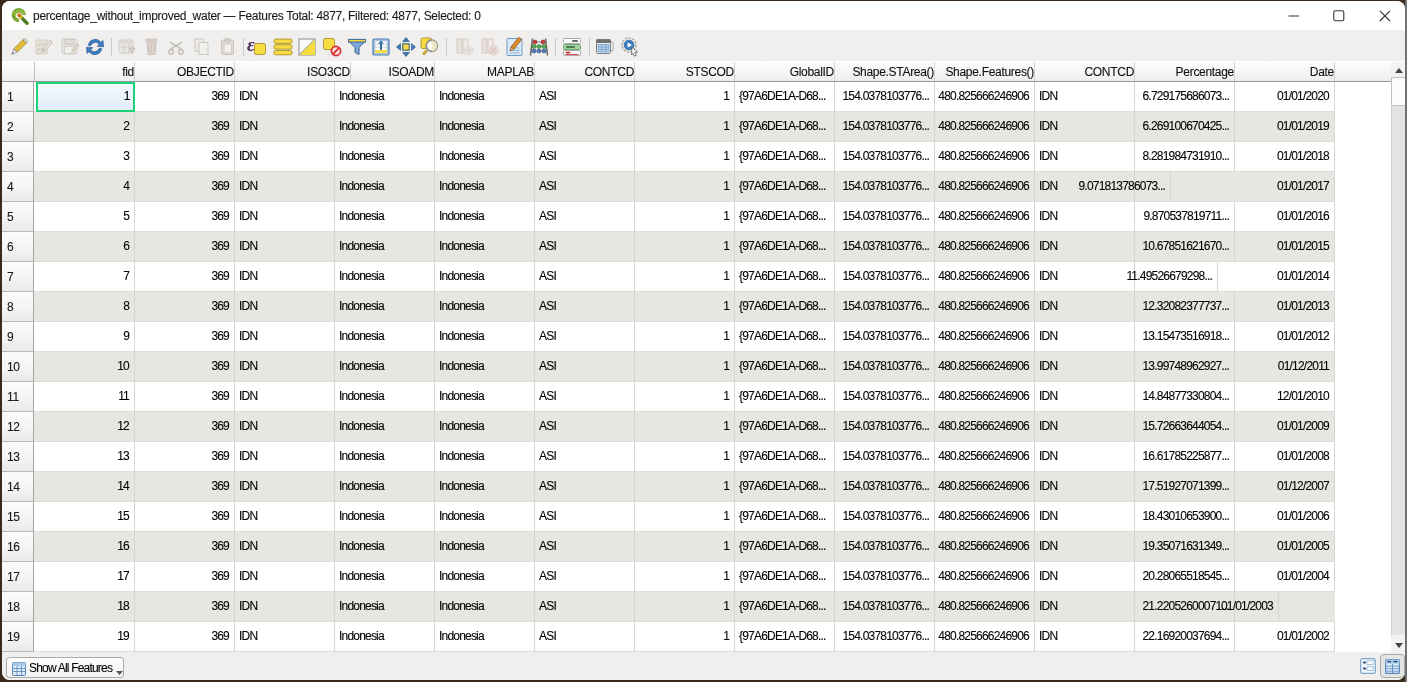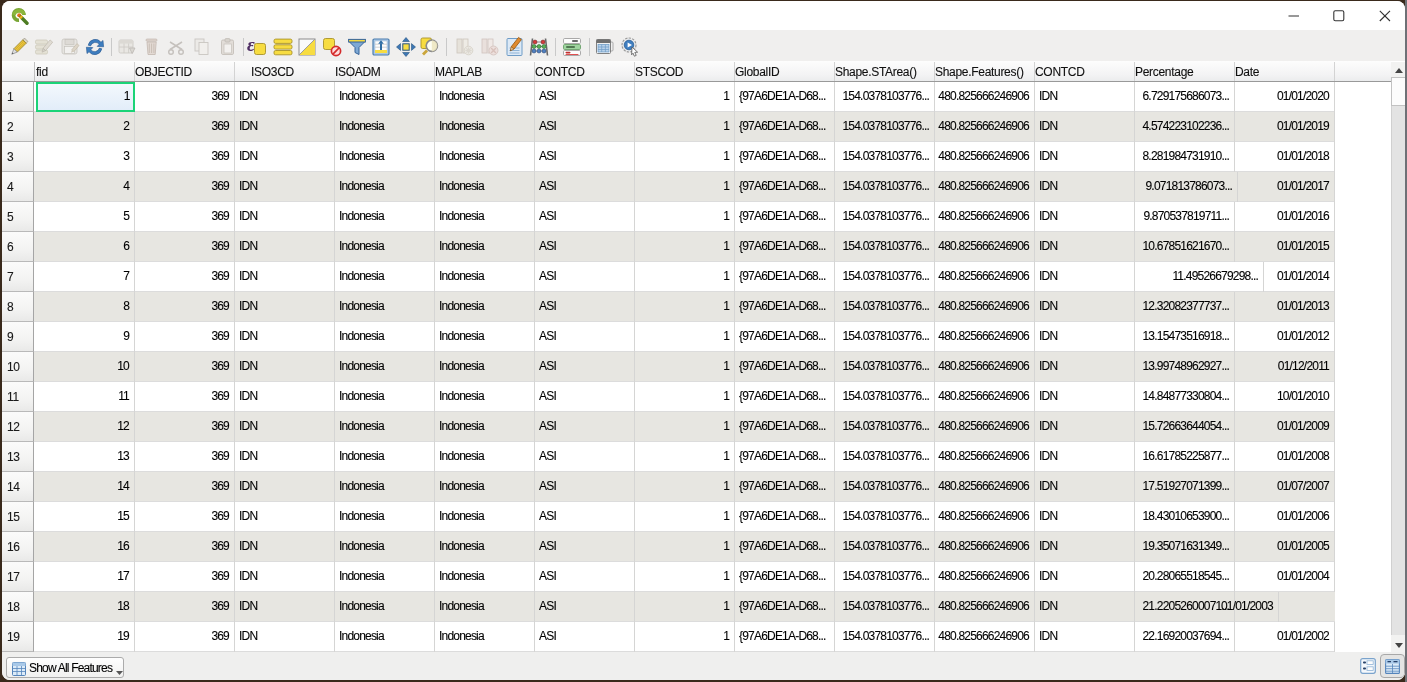--- a/index.html
+++ b/index.html
@@ -6,21 +6,21 @@
 body { background:#3a2a1c; font-family:"Liberation Sans", sans-serif; position:relative; letter-spacing:-0.3px; -webkit-text-stroke:0.18px rgba(0,0,0,0.55); }
 #win { position:absolute; left:2px; top:1px; width:1403px; height:679px; background:#fff;
   border-radius:8px 8px 8px 8px; overflow:hidden; }
 .abs { position:absolute; }
 #titlebar { left:0; top:0; width:1403px; height:29px; background:#fff; }
 #title { left:31px; top:8px; font-size:12px; color:#1b1b1b; white-space:nowrap; letter-spacing:-0.28px; }
 #toolbar { left:0; top:29px; width:1403px; height:31px; background:#f0efee; }
 .sep { top:37px; width:1px; height:18px; background:#c9c9c9; position:absolute; }
 #tablehead { left:0; top:60px; width:1389px; height:21px;
   background:linear-gradient(#fdfdfd,#f3f3f4 70%,#ebeced); border-bottom:1px solid #999; }
-.hcell { position:absolute; top:61px; height:19px; font-size:12px; color:#111; text-align:left;
+.hcell { position:absolute; top:61px; height:19px; font-size:12px; color:#111; text-align:right;
   line-height:20px; border-right:1px solid #d3d3d3; overflow:hidden; white-space:nowrap; }
 #rows { left:0; top:81px; width:1389px; height:570px; background:#fff; }
 .row { position:absolute; left:32px; width:1301px; height:30px; border-bottom:1px solid #dcdcdc; }
 .row.odd  { background:#ffffff; }
 .row.even { background:#e7e6e1; }
 .rh { position:absolute; left:0; width:32px; height:30px;
   background:linear-gradient(#fbfbfb,#f3f3f2 60%,#e9e9e8);
   border-right:1px solid #a5a5a5; border-bottom:1px solid #b9b9b9;
   font-size:12px; color:#1a1a1a; line-height:30px; padding-left:5px; }
 .cell { position:absolute; top:0; height:30px; font-size:12px; color:#000; line-height:29px;
@@ -45,20 +45,21 @@
 <div id="win">
 <div class="abs" id="titlebar"></div>
 <svg class="abs" style="left:9px;top:6px" width="18" height="18" viewBox="0 0 18 18">
  <path d="M13.1 8 A5.3 5.3 0 1 0 8 13.3" fill="none" stroke="#79a634" stroke-width="3.6"></path>
  <path d="M2.8 7.9 A5.3 5.3 0 0 1 13 7.6" fill="none" stroke="#8cb63c" stroke-width="3.5"></path>
  <circle cx="8.2" cy="8.2" r="2" fill="#e1701c"></circle>
  <path d="M10 10 L16 16.2" stroke="#4e7d23" stroke-width="3.4" stroke-linecap="round"></path>
  <path d="M9.3 9.3 L11 11" stroke="#eeb11c" stroke-width="3.2"></path>
 </svg>
 
+<div class="abs" id="title">percentage_without_improved_water — Features Total: 4877, Filtered: 4877, Selected: 0</div>
 <svg class="abs" style="left:1286px;top:9px" width="12" height="12" viewBox="0 0 12 12">
       <line x1="0.5" y1="6" x2="11" y2="6" stroke="#333" stroke-width="1.1"></line>
     </svg>
 <svg class="abs" style="left:1331px;top:9px" width="12" height="12" viewBox="0 0 12 12">
       <rect x="0.8" y="0.8" width="10" height="10" rx="1.5" fill="none" stroke="#333" stroke-width="1.1"></rect>
     </svg>
 <svg class="abs" style="left:1377px;top:9px" width="12" height="12" viewBox="0 0 12 12">
       <path d="M0.8 0.8 L11 11 M11 0.8 L0.8 11" stroke="#333" stroke-width="1.1"></path>
     </svg>
 <div class="abs" id="toolbar"></div>
@@ -272,21 +273,21 @@
 <div class="cell r" style="left:101px;width:100px">369</div>
 <div class="cell l" style="left:201px;width:100px">IDN</div>
 <div class="cell l" style="left:301px;width:100px">Indonesia</div>
 <div class="cell l" style="left:401px;width:100px">Indonesia</div>
 <div class="cell l" style="left:501px;width:100px">ASI</div>
 <div class="cell r" style="left:601px;width:100px">1</div>
 <div class="cell l" style="left:701px;width:100px">{97A6DE1A-D68...</div>
 <div class="cell r" style="left:801px;width:100px">154.0378103776...</div>
 <div class="cell r" style="left:901px;width:100px">480.825666246906</div>
 <div class="cell l" style="left:1001px;width:100px">IDN</div>
-<div class="cell r" style="left:1101px;width:100px">4.574223102236...</div>
+<div class="cell r" style="left:1101px;width:100px">6.269100670425...</div>
 <div class="cell r" style="left:1201px;width:100px">01/01/2019</div>
 </div>
 <div class="rh" style="top:141px">3</div>
 <div class="row odd" style="top:141px">
 <div class="cell r" style="left:2px;width:99px">3</div>
 <div class="cell r" style="left:101px;width:100px">369</div>
 <div class="cell l" style="left:201px;width:100px">IDN</div>
 <div class="cell l" style="left:301px;width:100px">Indonesia</div>
 <div class="cell l" style="left:401px;width:100px">Indonesia</div>
 <div class="cell l" style="left:501px;width:100px">ASI</div>
@@ -304,21 +305,21 @@
 <div class="cell r" style="left:101px;width:100px">369</div>
 <div class="cell l" style="left:201px;width:100px">IDN</div>
 <div class="cell l" style="left:301px;width:100px">Indonesia</div>
 <div class="cell l" style="left:401px;width:100px">Indonesia</div>
 <div class="cell l" style="left:501px;width:100px">ASI</div>
 <div class="cell r" style="left:601px;width:100px">1</div>
 <div class="cell l" style="left:701px;width:100px">{97A6DE1A-D68...</div>
 <div class="cell r" style="left:801px;width:100px">154.0378103776...</div>
 <div class="cell r" style="left:901px;width:100px">480.825666246906</div>
 <div class="cell l" style="left:1001px;width:100px">IDN</div>
-<div class="cell r" style="left:1104px;width:100px">9.071813786073...</div>
+<div class="cell r" style="left:1037px;width:100px">9.071813786073...</div>
 <div class="cell r" style="left:1201px;width:100px">01/01/2017</div>
 </div>
 <div class="rh" style="top:201px">5</div>
 <div class="row odd" style="top:201px">
 <div class="cell r" style="left:2px;width:99px">5</div>
 <div class="cell r" style="left:101px;width:100px">369</div>
 <div class="cell l" style="left:201px;width:100px">IDN</div>
 <div class="cell l" style="left:301px;width:100px">Indonesia</div>
 <div class="cell l" style="left:401px;width:100px">Indonesia</div>
 <div class="cell l" style="left:501px;width:100px">ASI</div>
@@ -352,21 +353,21 @@
 <div class="cell r" style="left:101px;width:100px">369</div>
 <div class="cell l" style="left:201px;width:100px">IDN</div>
 <div class="cell l" style="left:301px;width:100px">Indonesia</div>
 <div class="cell l" style="left:401px;width:100px">Indonesia</div>
 <div class="cell l" style="left:501px;width:100px">ASI</div>
 <div class="cell r" style="left:601px;width:100px">1</div>
 <div class="cell l" style="left:701px;width:100px">{97A6DE1A-D68...</div>
 <div class="cell r" style="left:801px;width:100px">154.0378103776...</div>
 <div class="cell r" style="left:901px;width:100px">480.825666246906</div>
 <div class="cell l" style="left:1001px;width:100px">IDN</div>
-<div class="cell r" style="left:1130px;width:100px">11.49526679298...</div>
+<div class="cell r" style="left:1084px;width:100px">11.49526679298...</div>
 <div class="cell r" style="left:1201px;width:100px">01/01/2014</div>
 </div>
 <div class="rh" style="top:291px">8</div>
 <div class="row even" style="top:291px">
 <div class="cell r" style="left:2px;width:99px">8</div>
 <div class="cell r" style="left:101px;width:100px">369</div>
 <div class="cell l" style="left:201px;width:100px">IDN</div>
 <div class="cell l" style="left:301px;width:100px">Indonesia</div>
 <div class="cell l" style="left:401px;width:100px">Indonesia</div>
 <div class="cell l" style="left:501px;width:100px">ASI</div>
@@ -417,21 +418,21 @@
 <div class="cell l" style="left:201px;width:100px">IDN</div>
 <div class="cell l" style="left:301px;width:100px">Indonesia</div>
 <div class="cell l" style="left:401px;width:100px">Indonesia</div>
 <div class="cell l" style="left:501px;width:100px">ASI</div>
 <div class="cell r" style="left:601px;width:100px">1</div>
 <div class="cell l" style="left:701px;width:100px">{97A6DE1A-D68...</div>
 <div class="cell r" style="left:801px;width:100px">154.0378103776...</div>
 <div class="cell r" style="left:901px;width:100px">480.825666246906</div>
 <div class="cell l" style="left:1001px;width:100px">IDN</div>
 <div class="cell r" style="left:1101px;width:100px">14.84877330804...</div>
-<div class="cell r" style="left:1201px;width:100px">10/01/2010</div>
+<div class="cell r" style="left:1201px;width:100px">12/01/2010</div>
 </div>
 <div class="rh" style="top:411px">12</div>
 <div class="row even" style="top:411px">
 <div class="cell r" style="left:2px;width:99px">12</div>
 <div class="cell r" style="left:101px;width:100px">369</div>
 <div class="cell l" style="left:201px;width:100px">IDN</div>
 <div class="cell l" style="left:301px;width:100px">Indonesia</div>
 <div class="cell l" style="left:401px;width:100px">Indonesia</div>
 <div class="cell l" style="left:501px;width:100px">ASI</div>
 <div class="cell r" style="left:601px;width:100px">1</div>
@@ -465,21 +466,21 @@
 <div class="cell l" style="left:201px;width:100px">IDN</div>
 <div class="cell l" style="left:301px;width:100px">Indonesia</div>
 <div class="cell l" style="left:401px;width:100px">Indonesia</div>
 <div class="cell l" style="left:501px;width:100px">ASI</div>
 <div class="cell r" style="left:601px;width:100px">1</div>
 <div class="cell l" style="left:701px;width:100px">{97A6DE1A-D68...</div>
 <div class="cell r" style="left:801px;width:100px">154.0378103776...</div>
 <div class="cell r" style="left:901px;width:100px">480.825666246906</div>
 <div class="cell l" style="left:1001px;width:100px">IDN</div>
 <div class="cell r" style="left:1101px;width:100px">17.51927071399...</div>
-<div class="cell r" style="left:1201px;width:100px">01/07/2007</div>
+<div class="cell r" style="left:1201px;width:100px">01/12/2007</div>
 </div>
 <div class="rh" style="top:501px">15</div>
 <div class="row odd" style="top:501px">
 <div class="cell r" style="left:2px;width:99px">15</div>
 <div class="cell r" style="left:101px;width:100px">369</div>
 <div class="cell l" style="left:201px;width:100px">IDN</div>
 <div class="cell l" style="left:301px;width:100px">Indonesia</div>
 <div class="cell l" style="left:401px;width:100px">Indonesia</div>
 <div class="cell l" style="left:501px;width:100px">ASI</div>
 <div class="cell r" style="left:601px;width:100px">1</div>

